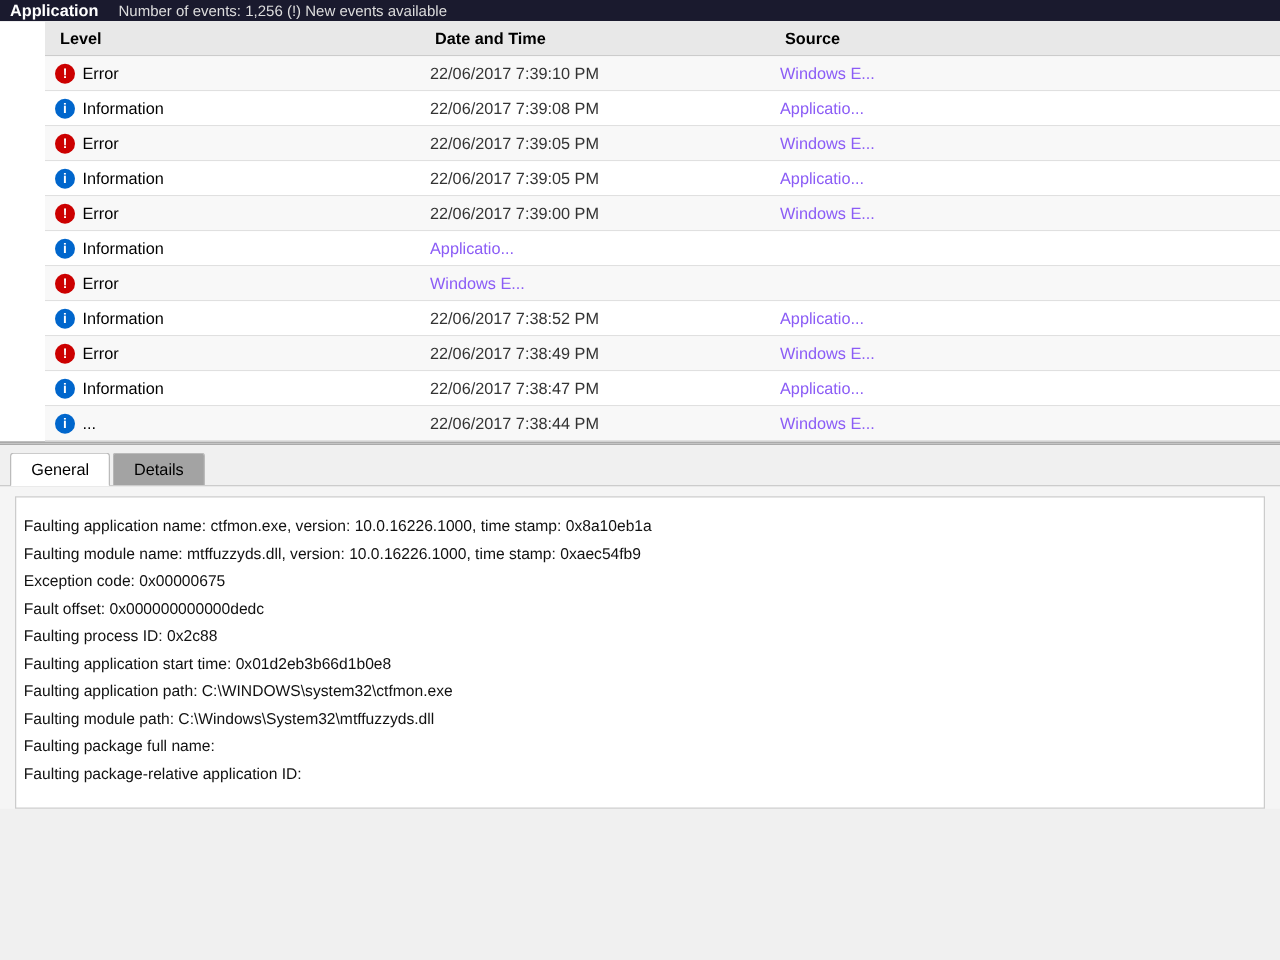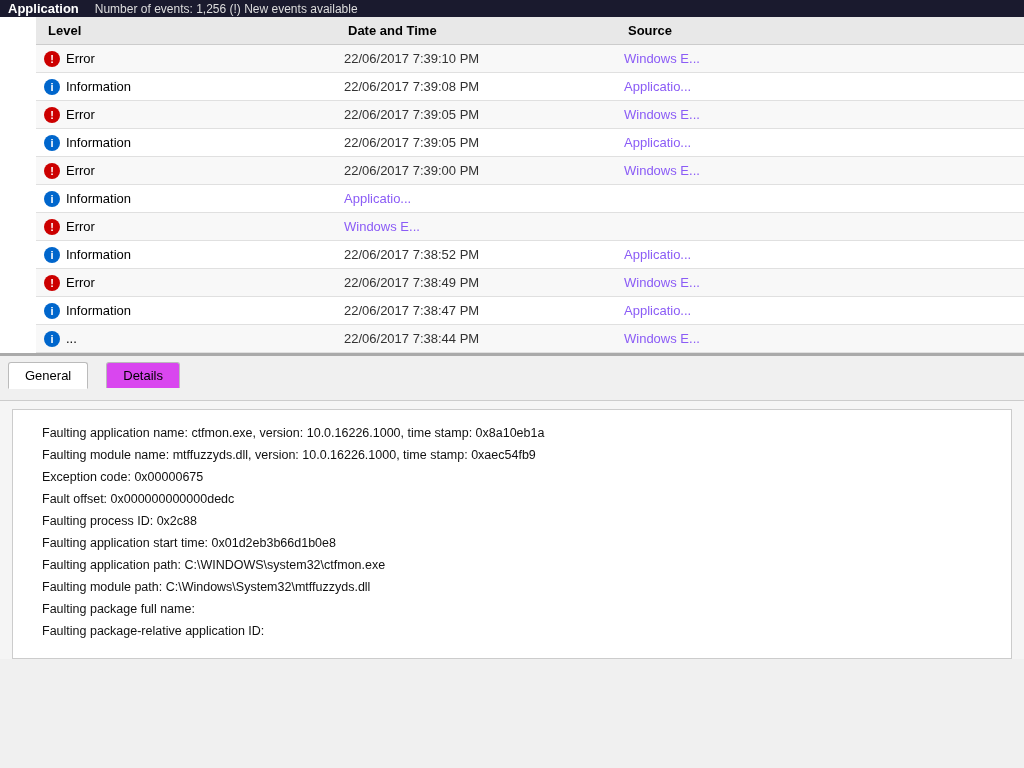--- a/index.html
+++ b/index.html
@@ -116,46 +116,46 @@
     .event-title-bar {
       background: #e0e0e0;
       padding: 6px 12px;
       font-size: 13px;
       font-weight: bold;
       border-bottom: 1px solid #bbb;
       color: #222;
     }
     .tabs-bar {
       display: flex;
-      gap: 16px;
-      padding: 6px 8px 12px 8px;
+      gap: 0;
+      padding: 6px 8px 0 8px;
       background: #f0f0f0;
       border-bottom: 1px solid #ccc;
     }
     .tab {
       padding: 5px 16px;
       border: 1px solid #bbb;
       border-bottom: none;
-      background: #d946ef;
+      background: #a3a3a3;
       cursor: pointer;
       font-size: 13px;
       border-radius: 3px 3px 0 0;
       margin-right: 2px;
     }
     .tab.active {
       background: #ffffff;
       border-bottom: 1px solid #fff;
       margin-bottom: -1px;
       z-index: 1;
     }
     .detail-content {
       background: #ffffff;
       border: 1px solid #ccc;
       margin: 8px 12px;
-      padding: 12px 29px;
+      padding: 12px 6px;
       font-size: 12.5px;
       font-family: 'Segoe UI', sans-serif;
       line-height: 1.6;
       color: #111;
       min-height: 250px;
     }
     .detail-content p {
       margin: 0;
       padding: 1px 0;
     }

